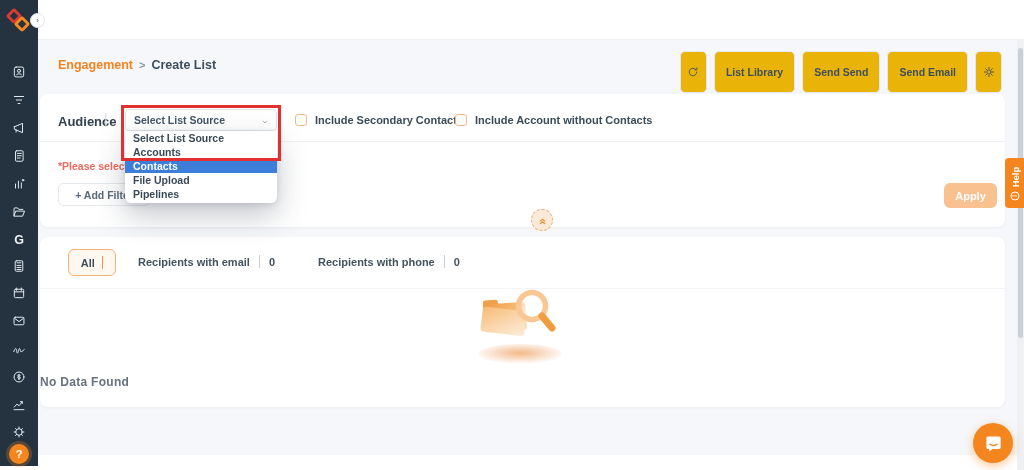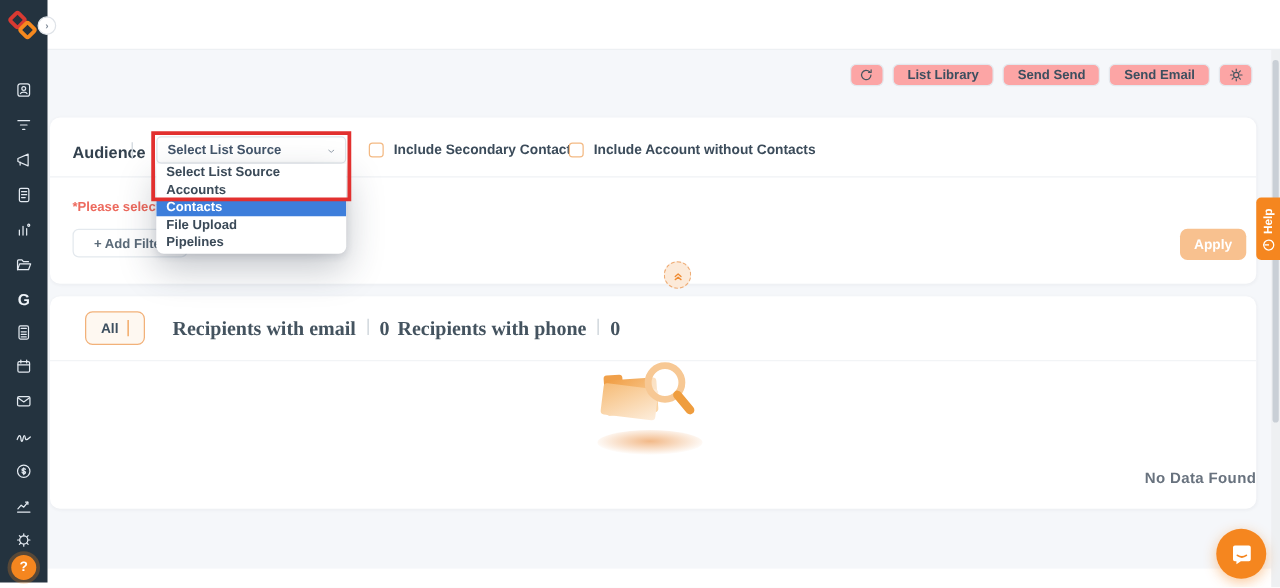--- a/index.html
+++ b/index.html
@@ -54,21 +54,21 @@
   .av-face { position:absolute; left:9px; top:6px; width:8px; height:8px; background:#e8b98a; border-radius:50%; }
   .av-body { position:absolute; left:4px; top:14px; width:18px; height:9px; background:#f4f2ee; border-radius:50% 50% 0 0; }
   .av-red { position:absolute; left:3px; top:21px; width:20px; height:5px; background:#c2483a; }
   
   .content-bg { position:absolute; left:38px; top:40px; width:986px; height:415px; background:#f5f7fa; }
   .breadcrumb { position:absolute; left:58px; top:58px; font-size:12.5px; font-weight:700; display:flex; gap:6px; align-items:center; }
   .bc-section { color:#f5831f; cursor:pointer; }
   .bc-sep { color:#8a96a3; font-weight:600; font-size:11px; }
   .bc-page { color:#3d4f5f; }
   .top-toolbar { position:absolute; right:22px; top:51px; display:flex; gap:7px; align-items:center; }
-  .tool-btn { height:18px; background:#fca5a5; border:1px solid #e4e8ed; border-radius:5px; display:inline-flex;
+  .tool-btn { height:42px; background:#eab308; border:1px solid #e4e8ed; border-radius:5px; display:inline-flex;
     align-items:center; justify-content:center; padding:0 11px; font-size:10.5px; font-weight:600; color:#3d4f5f; cursor:pointer; }
   .tool-sq { width:27px; padding:0; }
   .tool-sq svg { width:12px; height:12px; stroke:#46555f; fill:none; stroke-width:1.9; stroke-linecap:round; stroke-linejoin:round; }
   .card { position:absolute; background:#fff; border-radius:8px; box-shadow:0 1px 3px rgba(30,40,60,.05); }
   .filters-card { left:40px; top:94px; width:965px; height:133px; }
   .filters-title { position:absolute; left:58px; top:114px; font-size:13px; font-weight:700; color:#33414e; }
   .title-sep { position:absolute; left:104px; top:111px; color:#d5dbe1; font-size:14px; font-weight:400; }
   .select-box { position:absolute; left:125px; top:109px; width:152px; height:22px; background:#fff; border:1px solid #dfe5ea;
     border-radius:4px; display:flex; align-items:center; padding:0 8px; font-size:10.5px; font-weight:600; color:#44566b; cursor:pointer; z-index:45; }
   .select-box .chev { position:absolute; right:7px; }
@@ -93,26 +93,26 @@
   .opt { height:14px; line-height:14px; padding:0 8px; font-size:10.5px; font-weight:600; color:#3b4a58; cursor:pointer; white-space:nowrap; }
   .opt.selected { background:#3d7edb; color:#fff; }
   .annotation-rect { position:absolute; left:121px; top:105px; width:160px; height:56px; border:3px solid #e2302f;
     z-index:55; pointer-events:none; }
   
   .results-card { left:40px; top:237px; width:965px; height:170px; }
   .all-chip { position:absolute; left:68px; top:249px; width:48px; height:27px; border:1.5px solid #f2b179; background:#fef8f1;
     border-radius:6px; display:flex; align-items:center; justify-content:center; gap:7px; cursor:pointer; }
   .all-chip .lbl { font-size:11px; font-weight:700; color:#3d4f5f; }
   .all-chip .bar { width:1.5px; height:13px; background:#ef9a4d; }
-  .recip { position:absolute; top:255px; display:flex; gap:9px; font-size:16px; font-weight:600; color:#44535f;font-family:Liberation Serif, serif; }
+  .recip { position:absolute; top:255px; display:flex; align-items:center; gap:9px; font-size:11px; font-weight:600; color:#44535f; }
   .recip .sep { width:1px; height:13px; background:#c8cfd6; }
   .recip1 { left:138px; } .recip2 { left:278px;margin-left:40px; }
   .results-divider { position:absolute; left:40px; top:288px; width:965px; height:1px; background:#f2f4f6; }
   .empty-illust { position:absolute; left:462px; top:286px; width:120px; height:84px; }
-  .no-data { position:absolute; left:40px; top:375px; width:965px; text-align:right; font-size:12px; font-weight:700; color:#68727e; letter-spacing:.3px; }
+  .no-data { position:absolute; left:40px; top:375px; width:965px; text-align:left; font-size:12px; font-weight:700; color:#68727e; letter-spacing:.3px; }
   
   .help-tab { position:absolute; left:1005px; top:158px; width:19px; height:50px; background:#f5861f; border-radius:4px 0 0 4px;
     z-index:35; cursor:pointer; }
   .help-inner { position:absolute; left:-15.5px; top:15.5px; width:50px; height:19px; transform:rotate(-90deg);
     display:flex; align-items:center; justify-content:center; gap:4px; color:#fff; font-size:9.5px; font-weight:700; }
   .help-dot { width:9px; height:9px; border:1.3px solid #fff; border-radius:50%; font-size:6.5px; line-height:6.5px;
     display:flex; align-items:center; justify-content:center; font-weight:700; }
   .scroll-track { position:absolute; left:1017px; top:40px; width:7px; height:430px; background:#eef0f2; z-index:25; }
   .scroll-thumb { position:absolute; left:1px; top:8px; width:5px; height:290px; background:#c9cfd6; border-radius:3px; cursor:pointer; }
   .chat-fab { position:absolute; left:973px; top:423px; width:40px; height:40px; border-radius:50%; background:#f5861f;
@@ -277,20 +277,25 @@
       </svg>
   </div>
   <div class="avatar">
     <div class="av-hair"></div>
     <div class="av-face"></div>
     <div class="av-body"></div>
     <div class="av-red"></div>
   </div>
 
   <div class="content-bg"></div>
+  <div class="breadcrumb">
+    <span class="bc-section">Engagement</span>
+    <span class="bc-sep">&gt;</span>
+    <span class="bc-page">Create List</span>
+  </div>
   <div class="top-toolbar">
     <div class="tool-btn tool-sq">
       <svg viewBox="0 0 24 24">
           <path d="M19.5 12a7.5 7.5 0 11-2.2-5.3"></path>
           <path d="M19.8 3.8v4h-4"></path>
         </svg>
     </div>
     <div class="tool-btn">List Library</div>
     <div class="tool-btn">Send Send</div>
     <div class="tool-btn">Send Email</div>

